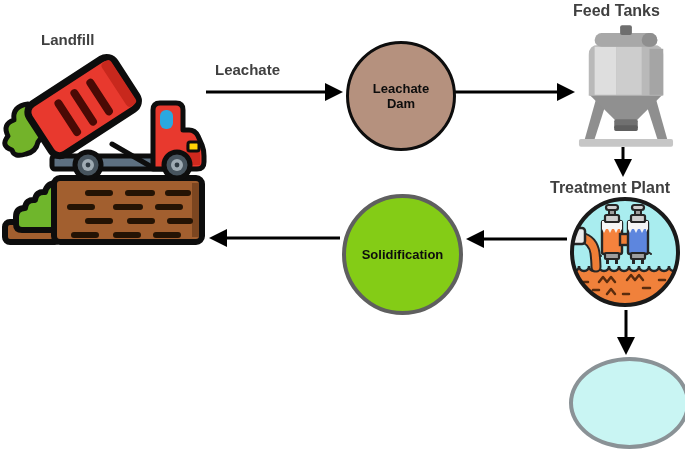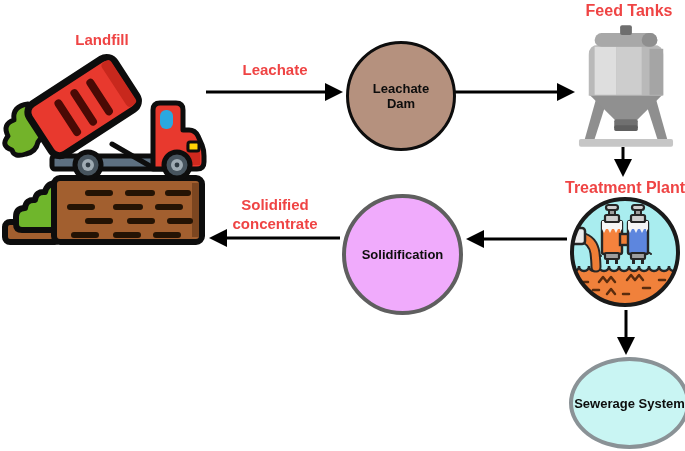--- a/index.html
+++ b/index.html
@@ -1,32 +1,32 @@
 <!DOCTYPE html>
 <html><head>
 <meta charset="utf-8">
 <style>
   html,body{margin:0;padding:0;background:#ffffff;}
   .canvas{
     position:relative;width:685px;height:451px;background:#ffffff;overflow:hidden;
     font-family:"Liberation Sans","DejaVu Sans",sans-serif;color:#111;
   }
-  .lbl{position:absolute;font-weight:bold;text-align:center;color:#ef4444;line-height:1.15;}
+  .lbl{position:absolute;font-weight:bold;color:#404040;line-height:1.15;}
   .lbl-landfill{left:41px;top:31px;width:122px;font-size:15px;}
   .lbl-leachate{left:215px;top:61px;width:120px;font-size:15px;}
   .lbl-feedtanks{left:573px;top:2px;width:112px;font-size:16px;}
   .lbl-treatment{left:550px;top:179px;width:150px;font-size:16px;}
   .lbl-solidified{left:214px;top:195px;width:122px;font-size:15px;line-height:19px;}
   .node{position:absolute;display:flex;align-items:center;justify-content:center;
         text-align:center;font-weight:bold;color:#0d0d0d;}
   .node .inner span{display:block;}
   .node-dam{left:346px;top:41px;width:104px;height:104px;border-radius:50%;
         background:#b5917e;border:3px solid #0d0d0d;font-size:13px;}
   .node-solid{left:342px;top:194px;width:113px;height:113px;border-radius:50%;
-        background:#f0abfc;border:4px solid #5f5f5f;font-size:13px;}
+        background:#84cc16;border:4px solid #5f5f5f;font-size:13px;}
   .node-clean{left:569px;top:357px;width:113px;height:84px;border-radius:50%;
         background:#c9f5f3;border:4px solid #8a9296;font-size:13px;}
   .abs{position:absolute;}
   svg{display:block;}
 </style>
 </head>
 <body>
 
 <div class="canvas">
 
@@ -136,37 +136,32 @@
       <rect x="67" y="66" width="3" height="6" fill="#262626"></rect>
       <rect x="76" y="66" width="3" height="6" fill="#262626"></rect>
     </g>
     <circle cx="60" cy="60" r="53" fill="none" stroke="#1a1a1a" stroke-width="4"></circle>
   </svg>
 
   <div class="lbl lbl-landfill">Landfill</div>
   <div class="lbl lbl-leachate">Leachate</div>
   <div class="lbl lbl-feedtanks">Feed Tanks</div>
   <div class="lbl lbl-treatment">Treatment Plant</div>
-  <div class="lbl lbl-solidified">
-    <span style="display:block">Solidified</span>
-    <span style="display:block">concentrate</span>
-  </div>
 
   <div class="node node-dam">
     <div class="inner">
       <span>Leachate</span>
       <span>Dam</span>
     </div>
   </div>
 
   <div class="node node-solid">
     <div class="inner">
       <span>Solidification</span>
     </div>
   </div>
 
   <div class="node node-clean">
     <div class="inner">
-      <span>Sewerage System</span>
     </div>
   </div>
 
 </div>
 
 </body></html>

